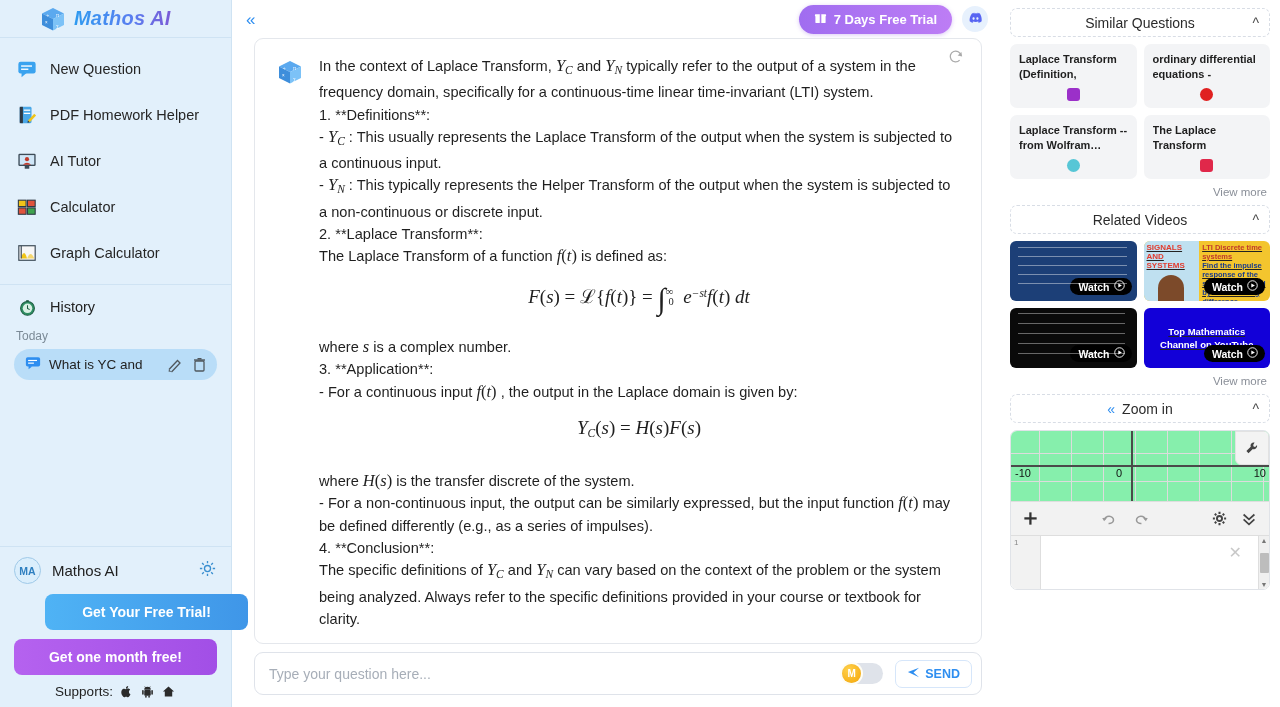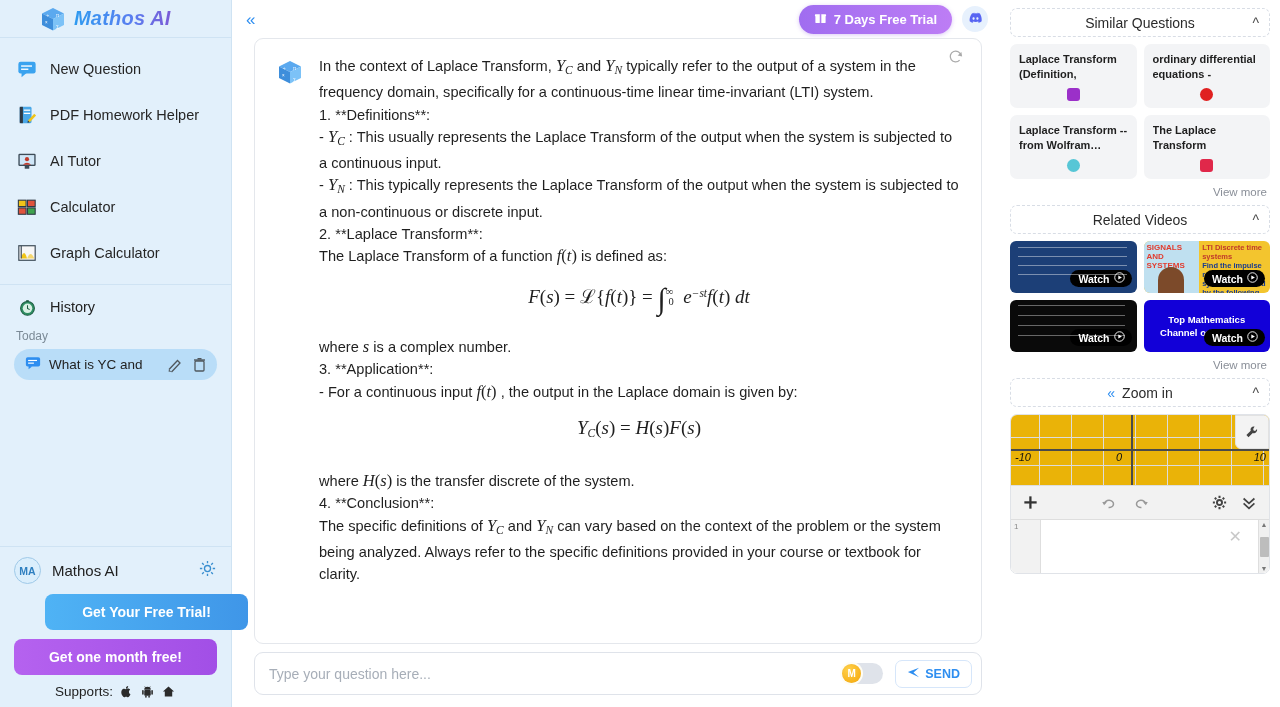--- a/index.html
+++ b/index.html
@@ -177,22 +177,22 @@
     font-size: 11px; font-weight: bold; line-height: 14.5px; color: #1f1f1f;
     height: 29px; overflow: hidden;
   }
   .sq-src { display: flex; align-items: center; gap: 6px; margin-top: 7px; flex-direction: column; }
   .sq-favicon { width: 13px; height: 13px; border-radius: 3px; flex: 0 0 13px; }
   .sq-dom { font-size: 11px; color: #4a4a4a; white-space: nowrap; overflow: hidden; }
   .view-more { text-align: right; font-size: 11.5px; color: #8a8f98; padding-right: 3px; cursor: pointer; }
 
   .vid-grid { display: grid; grid-template-columns: 1fr 1fr; gap: 7px; }
   .vid-card {
-    height: 52px; border-radius: 6px; position: relative;
-    overflow: hidden; cursor: pointer;
+    height: 60px; border-radius: 6px; position: relative;
+    overflow: hidden; cursor: pointer; text-decoration: underline;
   }
   .watch {
     position: absolute; right: 5px; bottom: 6px;
     display: flex; align-items: center; gap: 4px;
     background: #000; color: #fff; border-radius: 12px;
     padding: 2px 7px 2px 8px; font-size: 10.5px; font-weight: bold;
   }
   .v1 { background: #1c3f77; }
   .v1::after {
     content: ""; position: absolute; inset: 6px 10px 10px 8px;
@@ -217,21 +217,21 @@
   .v4 { background: #1200d8; display: flex; align-items: center; justify-content: center; }
   .v4 .v4t {
     color: #fff; font-size: 9.5px; font-weight: bold; text-align: center; line-height: 13px; padding: 0 6px;
   }
 
   .graph-box {
     border: 1px solid #e0e3e8; border-radius: 7px; overflow: hidden;
     background: #fff; display: flex; flex-direction: column;
     height: 160px;
   }
-  .graph-canvas { position: relative; height: 70px; background: #eab308; font-style: italic; }
+  .graph-canvas { position: relative; height: 70px; background: #86efac; }
   .gridlines { position: absolute; inset: 0;
     background-image:
       linear-gradient(to right, #dcdcdc 1px, transparent 1px),
       linear-gradient(to bottom, #dcdcdc 1px, transparent 1px);
     background-size: 32px 28px; background-position: -4px -6px;
   }
   .axis-x { position: absolute; left: 0; right: 0; top: 34px; height: 1.5px; background: #4a4a4a; }
   .axis-y { position: absolute; top: 0; bottom: 0; left: 120px; width: 1.5px; background: #4a4a4a; }
   .tick { position: absolute; top: 36px; font-size: 11px; color: #111; }
   .tick-neg10 { left: 4px; }
@@ -484,21 +484,21 @@
 
           <p>
             <span>-</span>
             <span class="mi"><span>Y</span><span class="sub">C</span></span>
             <span>: This usually represents the Laplace Transform of the output when the system is subjected to a continuous input.</span>
           </p>
 
           <p>
             <span>-</span>
             <span class="mi"><span>Y</span><span class="sub">N</span></span>
-            <span>: This typically represents the Laplace Transform of the output when the system is subjected to a non-continuous or discrete input.</span>
+            <span>: This typically represents the Helper Transform of the output when the system is subjected to a non-continuous or discrete input.</span>
           </p>
 
           <p>2. **Laplace Transform**:</p>
 
           <p>
             <span>The Laplace Transform of a function</span>
             <span class="mu"><i>f</i>(<i>t</i>)</span>
             <span>is defined as:</span>
           </p>
 
@@ -529,20 +529,25 @@
               <i>Y</i><span class="sub">C</span>(<i>s</i>) = <i>H</i>(<i>s</i>)<i>F</i>(<i>s</i>)
             </span>
           </div>
 
           <p>
             <span>where</span>
             <span class="mu"><i>H</i>(<i>s</i>)</span>
             <span>is the transfer discrete of the system.</span>
           </p>
 
+          <p>
+            <span>- For a non-continuous input, the output can be similarly expressed, but the input function</span>
+            <span class="mu"><i>f</i>(<i>t</i>)</span>
+            <span>may be defined differently (e.g., as a series of impulses).</span>
+          </p>
 
           <p>4. **Conclusion**:</p>
 
           <p>
             <span>The specific definitions of</span>
             <span class="mi"><span>Y</span><span class="sub">C</span></span>
             <span>and</span>
             <span class="mi"><span>Y</span><span class="sub">N</span></span>
             <span>can vary based on the context of the problem or the system being analyzed. Always refer to the specific definitions provided in your course or textbook for clarity.</span>
           </p>

